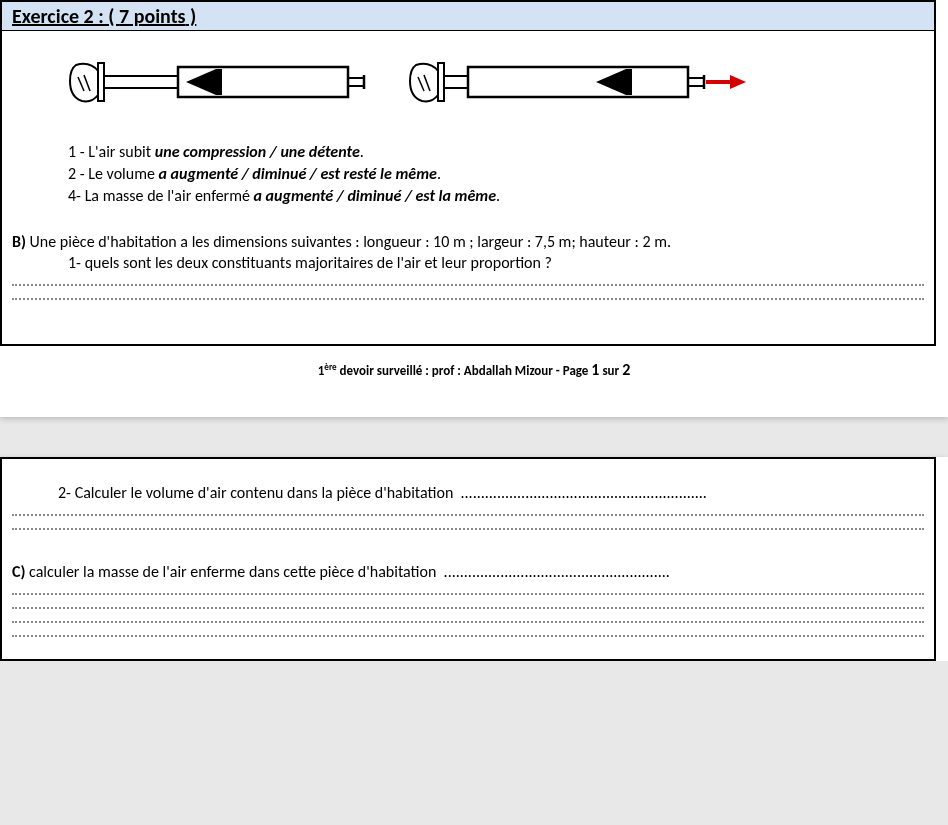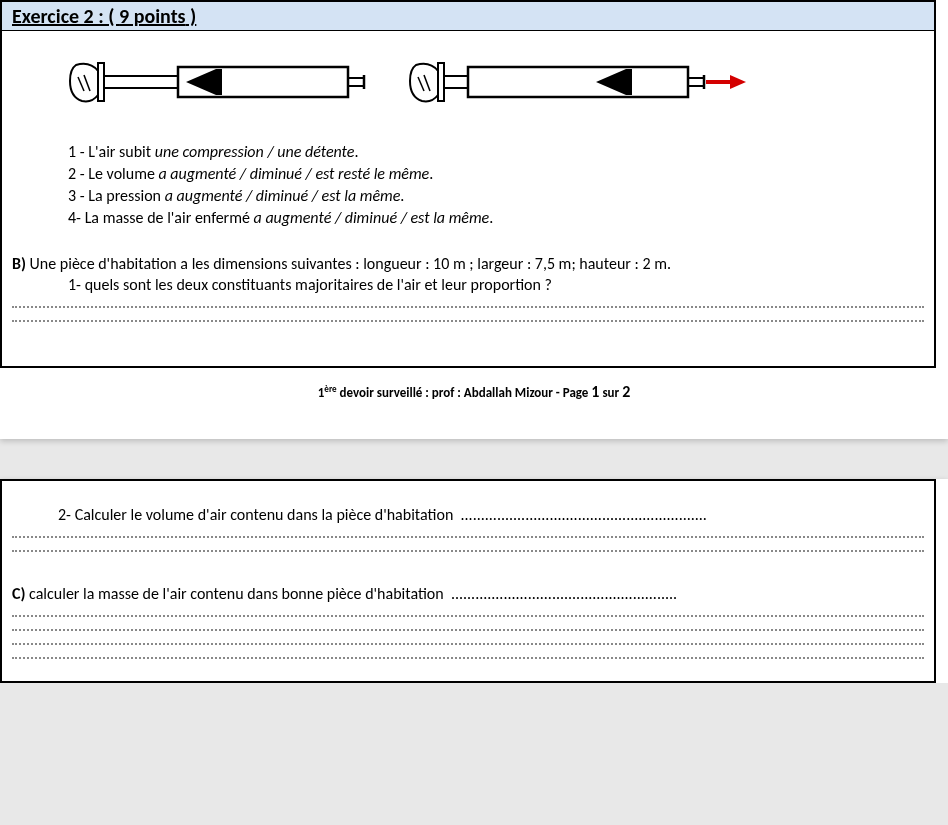--- a/index.html
+++ b/index.html
@@ -62,32 +62,32 @@
     background: #fff;
     margin-top: 40px;
     box-shadow: 0 2px 6px rgba(0,0,0,0.2);
   }
   .page2-inner {
     border: 2px solid #000;
     margin: 18px 12px 0 0;
     padding: 12px 10px 10px 10px;
   }
   .b { font-weight: bold; }
-  .i { font-style: italic; }
+  .i { font-style: italic; font-weight: bold; }
   svg { display: block; }
   sup { font-size: 0.7em; }
 </style>
 </head>
 <body>
 
 <div class="page">
   <div class="page-inner">
 
     <div class="ex-header">
-      <span>Exercice 2 : ( </span><span>9 points</span><span> )</span>
+      <span>Exercice 2 : ( </span><span>7 points</span><span> )</span>
     </div>
 
     <div class="section">
 
       <div class="syringe-row">
 
         <svg width="300" height="70" viewBox="0 0 300 70">
 
           <path d="M8 18 Q2 22 2 34 Q2 50 14 54 Q24 56 30 48 L30 24 Q22 14 8 18 Z" fill="#fff" stroke="#000" stroke-width="2"></path>
           <line x1="10" y1="30" x2="16" y2="44" stroke="#000" stroke-width="1.5"></line>
@@ -134,23 +134,20 @@
       </div>
 
       <div class="indent-list">
         <div class="q-line">
           <span>1 - L'air subit </span><span class="i">une compression / une détente</span><span>.</span>
         </div>
         <div class="q-line">
           <span>2 - Le volume </span><span class="i">a augmenté / diminué / est resté le même</span><span>.</span>
         </div>
         <div class="q-line">
-          <span>3 - La pression </span><span class="i">a augmenté / diminué / est la même</span><span>.</span>
-        </div>
-        <div class="q-line">
           <span>4- La masse de l'air enfermé </span><span class="i">a augmenté / diminué / est la même</span><span>.</span>
         </div>
       </div>
     </div>
 
     <div class="section" style="padding-top:2px;margin-top:8px;">
       <div class="q-line">
         <span class="b">B)</span><span>  Une pièce d'habitation a les dimensions suivantes : longueur : 10 m ; largeur : 7,5 m; hauteur : 2 m.</span>
       </div>
       <div class="q-line" style="padding-left:56px;">1- quels sont les deux constituants majoritaires de l'air et leur proportion ?</div>
@@ -170,21 +167,21 @@
     <div style="height:10px;"></div>
     <div class="q-line" style="padding-left:46px;">
       <span>2- Calculer le volume d'air contenu dans la pièce d'habitation</span>
       <span> &nbsp;.............................................................</span>
     </div>
     <hr class="dotted-line">
     <hr class="dotted-line">
     <div style="height:18px;"></div>
 
     <div class="q-line">
-      <span class="b">C)</span><span> calculer la masse de l'air contenu dans bonne pièce d'habitation</span>
+      <span class="b">C)</span><span> calculer la masse de l'air enferme dans cette pièce d'habitation</span>
       <span> &nbsp;........................................................</span>
     </div>
     <hr class="dotted-line">
     <hr class="dotted-line">
 
     <hr class="dotted-line">
     <hr class="dotted-line">
   </div>
 </div>
 

